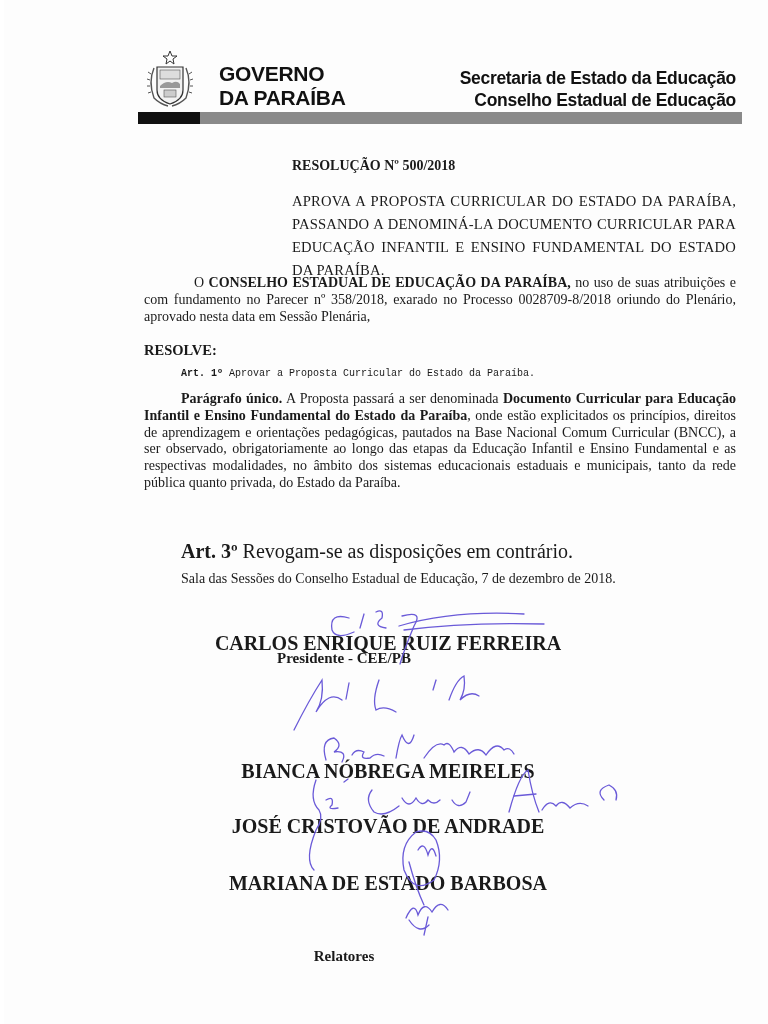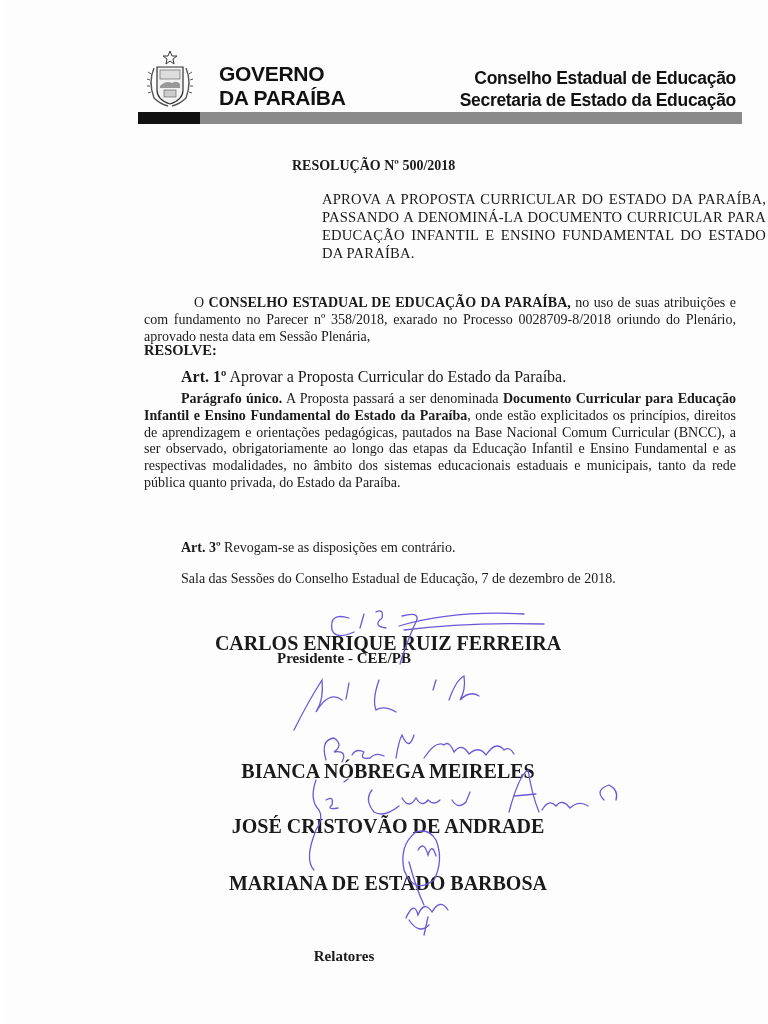--- a/index.html
+++ b/index.html
@@ -6,29 +6,29 @@
   body { width: 768px; height: 1024px; position: relative; overflow: hidden; font-family: "Liberation Serif", serif; color: #1a1a1a; }
   .page { position: absolute; left: 4px; top: 0; width: 768px; height: 1024px; background: #fdfdfd; }
 
   .crest { position: absolute; left: 140px; top: 50px; width: 52px; height: 58px; }
   .gov-title { position: absolute; left: 215px; top: 62px; font-family: "Liberation Sans", sans-serif; font-weight: bold; font-size: 21px; line-height: 24px; color: #111; letter-spacing: -0.3px; }
   .dept { position: absolute; right: 36px; top: 67px; text-align: right; font-family: "Liberation Sans", sans-serif; font-size: 17.5px; line-height: 22px; color: #111; font-weight: bold; letter-spacing: -0.3px; }
   .bar { position: absolute; left: 134px; top: 112px; width: 604px; height: 12px; background: #8a8a8a; }
   .bar-black { position: absolute; left: 0; top: 0; width: 62px; height: 12px; background: #111; }
 
   .res-title { position: absolute; left: 288px; top: 158px; font-weight: bold; font-size: 14px; }
-  .ementa { position: absolute; left: 288px; top: 190px; width: 444px; font-size: 14.6px; line-height: 18px; text-align: justify; text-align-last: left; letter-spacing: 0.2px; margin-left: 30px; }
+  .ementa { position: absolute; left: 288px; top: 190px; width: 444px; font-size: 14.6px; line-height: 23px; text-align: justify; text-align-last: left; letter-spacing: 0.2px; }
 
   .body-text { position: absolute; left: 140px; width: 592px; font-size: 14px; line-height: 16.8px; text-align: justify; }
-  .p1 { top: 275px; text-indent: 50px; margin-top: 20px; }
+  .p1 { top: 275px; text-indent: 50px; }
   .resolve { position: absolute; left: 140px; top: 342px; font-weight: bold; font-size: 14.5px; }
-  .art1 { position: absolute; left: 177px; top: 368px; font-size: 16px; }
+  .art1 { position: absolute; left: 177px; top: 368px; font-size: 10px; font-family: Liberation Mono, monospace; }
   .pu { top: 391px; text-indent: 37px; }
   .art2 { position: absolute; left: 181px; top: 516px; font-size: 14px; }
-  .art3 { position: absolute; left: 177px; top: 540px; font-size: 14px; }
+  .art3 { position: absolute; left: 177px; top: 540px; font-size: 20px; }
   .sala { position: absolute; left: 177px; top: 571px; font-size: 14px; }
   b { font-weight: bold; }
 
   .sig-name { position: absolute; left: 0; width: 768px; text-align: center; font-weight: bold; font-size: 20px; }
   .sig-role { position: absolute; left: 0; width: 680px; text-align: center; font-weight: bold; font-size: 15px; }
 
   .scribble { position: absolute; left: 0; top: 0; width: 768px; height: 1024px; pointer-events: none; }
 </style>
 </head>
 <body>
@@ -46,22 +46,22 @@
     <path d="M7,24 l-3,-2 M6,30 l-3,-1 M6,36 l-3,0 M7,42 l-3,1" stroke="#555" stroke-width="1"></path>
     <path d="M45,24 l3,-2 M46,30 l3,-1 M46,36 l3,0 M45,42 l3,1" stroke="#555" stroke-width="1"></path>
   </svg>
 
   <div class="gov-title">
     <div>GOVERNO</div>
     <div>DA PARAÍBA</div>
   </div>
 
   <div class="dept">
+    <div>Secretaria de Estado da Educação</div>
     <div>Conselho Estadual de Educação</div>
-    <div>Secretaria de Estado da Educação</div>
   </div>
 
   <div class="bar">
     <div class="bar-black"></div>
   </div>
 
   <div class="res-title">RESOLUÇÃO Nº 500/2018</div>
   <div class="ementa">APROVA A PROPOSTA CURRICULAR DO ESTADO DA PARAÍBA, PASSANDO A DENOMINÁ-LA DOCUMENTO CURRICULAR PARA EDUCAÇÃO INFANTIL E ENSINO FUNDAMENTAL DO ESTADO DA PARAÍBA.</div>
 
   <div class="body-text p1"><span>O </span><b>CONSELHO ESTADUAL DE EDUCAÇÃO DA PARAÍBA,</b><span> no uso de suas atribuições e com fundamento no Parecer nº 358/2018, exarado no Processo 0028709-8/2018 oriundo do Plenário, aprovado nesta data em Sessão Plenária,</span></div>

